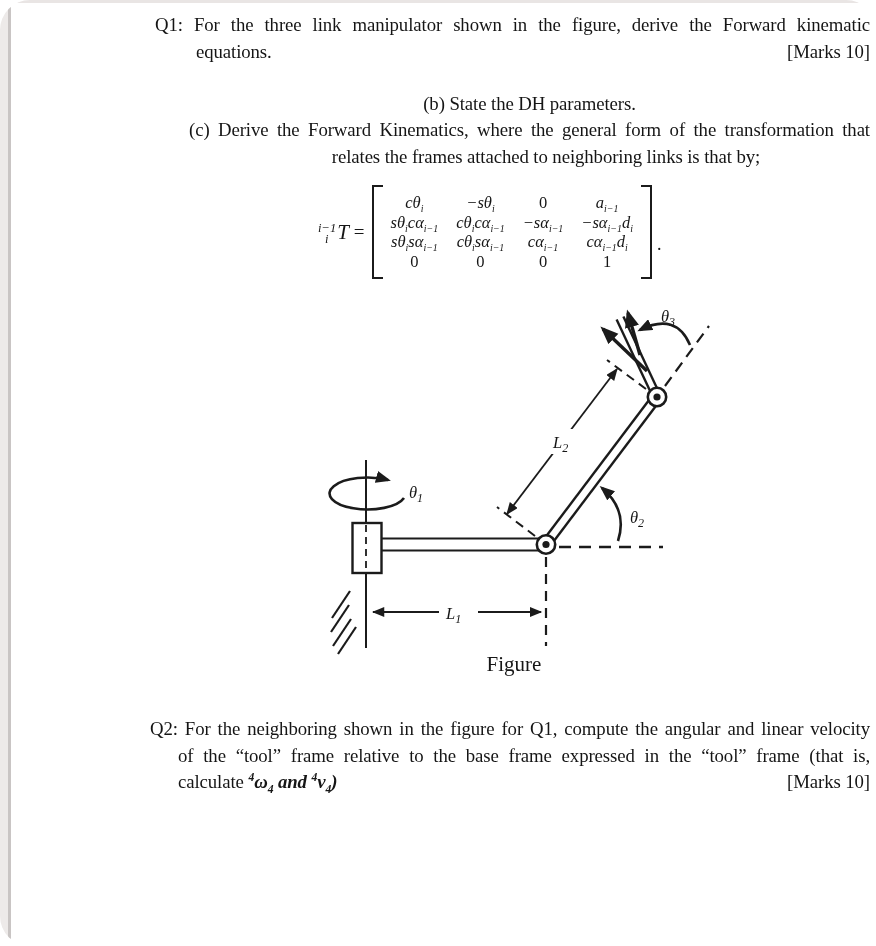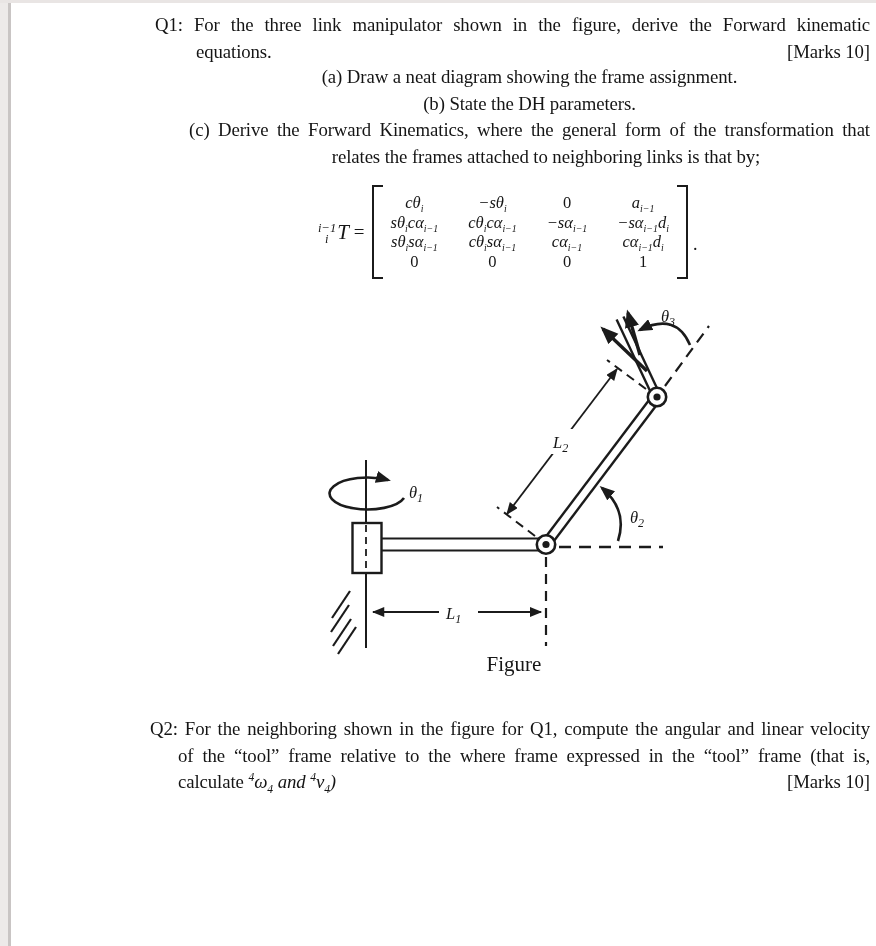--- a/index.html
+++ b/index.html
@@ -1,18 +1,18 @@
 <!DOCTYPE html>
 <html><head>
 <meta charset="utf-8">
 <style>
   html,body{margin:0;padding:0;background:#ffffff;}
   .page{
     position:relative;width:876px;height:946px;background:#ffffff;overflow:hidden;
-    font-family:"Liberation Serif","DejaVu Serif",serif;color:#161616;
+    font-family:"Liberation Serif","DejaVu Serif",serif;color:#161616;border-radius:30px;
   }
   .edge-strip{position:absolute;left:0;top:0;width:8px;height:946px;background:#edeae9;}
   .edge-line{position:absolute;left:8px;top:0;width:3px;height:946px;background:#c9c5c4;}
   .top-line{position:absolute;left:0;top:0;width:876px;height:3px;background:#e9e5e4;}
 
   .tline{
     position:absolute;font-size:18.8px;line-height:26px;letter-spacing:-0.1px;
     white-space:normal;color:#151515;text-align:center;
   }
   .stretch{text-align:justify;text-align-last:justify;}
@@ -21,29 +21,29 @@
   
   .eq{position:absolute;left:318px;top:181px;height:102px;display:flex;align-items:center;}
   .presup{display:inline-flex;flex-direction:column;font-size:12.5px;line-height:11px;
           font-style:italic;align-items:flex-start;margin-right:1px;transform:translateY(2px);}
   .presub{margin-left:7px;}
   .eq-T{font-size:21px;font-style:italic;margin-right:5px;}
   .eq-eq{font-size:19px;margin-right:7px;}
   .bracket{width:9px;align-self:stretch;margin:4px 0;}
   .bracket.lb{border-left:2.2px solid #1b1b1b;border-top:2.2px solid #1b1b1b;border-bottom:2.2px solid #1b1b1b;}
   .bracket.rb{border-right:2.2px solid #1b1b1b;border-top:2.2px solid #1b1b1b;border-bottom:2.2px solid #1b1b1b;}
-  .matrix{display:grid;grid-template-columns:repeat(4,auto);column-gap:30px;
+  .matrix{display:grid;grid-template-columns:repeat(4,auto);column-gap:18px;
           padding:3px 8px;align-items:baseline;}
   .matrix-cell{font-size:16.5px;line-height:19.5px;font-style:italic;text-align:center;}
   .matrix-cell span:only-child{font-style:normal;}
   .matrix-cell sub{font-size:0.6em;font-style:italic;}
   .eq-period{font-size:18px;margin-left:5px;transform:translateY(12px);}
 
   sup,sub{line-height:0;}
-  .mathfrag{font-style:italic;}
+  .mathfrag{font-style:italic;font-weight:bold;}
   .mathfrag sup{font-size:0.62em;}
   .mathfrag sub{font-size:0.62em;}
 
   .figsvg{position:absolute;left:315px;top:292px;}
   .svglabel{font-family:"Liberation Serif","DejaVu Serif",serif;font-style:italic;font-size:16.5px;fill:#161616;}
   .svgsub{font-size:12px;}
   .svgcaption{font-family:"Liberation Serif","DejaVu Serif",serif;font-size:21px;fill:#161616;}
 </style>
 </head>
 <body>
@@ -51,21 +51,20 @@
 <div class="page">
   <div class="edge-strip"></div>
   <div class="edge-line"></div>
   <div class="top-line"></div>
 
   <div class="tline stretch" style="left:155px;top:12px;width:715px;">Q1: For the three link manipulator shown in the figure, derive the Forward kinematic</div>
   <div class="tline rowflex" style="left:196px;top:39px;width:674px;">
     <span>equations.</span>
     <span>[Marks 10]</span>
   </div>
-  <div class="tline" style="left:189px;top:64px;width:681px;">(a) Draw a neat diagram showing the frame assignment.</div>
   <div class="tline" style="left:189px;top:91px;width:681px;">(b) State the DH parameters.</div>
   <div class="tline stretch" style="left:189px;top:117px;width:681px;">(c) Derive the Forward Kinematics, where the general form of the transformation that</div>
   <div class="tline" style="left:222px;top:144px;width:648px;">relates the frames attached to neighboring links is that by;</div>
 
   <div class="eq">
     <span class="presup">
       <span>i−1</span>
       <span class="presub">i</span>
     </span>
     <span class="eq-T">T</span>
@@ -155,20 +154,20 @@
       <line x1="332" y1="618" x2="350" y2="591"></line>
       <line x1="331" y1="632" x2="349" y2="605"></line>
       <line x1="333" y1="646" x2="351" y2="619"></line>
       <line x1="338" y1="654" x2="356" y2="627"></line>
     </g>
 
     <text class="svgcaption" x="514" y="671" text-anchor="middle">Figure</text>
   </svg>
 
   <div class="tline stretch" style="left:150px;top:716px;width:720px;">Q2: For the neighboring shown in the figure for Q1, compute the angular and linear velocity</div>
-  <div class="tline stretch" style="left:178px;top:743px;width:692px;">of the “tool” frame relative to the where frame expressed in the “tool” frame (that is,</div>
+  <div class="tline stretch" style="left:178px;top:743px;width:692px;">of the “tool” frame relative to the base frame expressed in the “tool” frame (that is,</div>
   <div class="tline rowflex" style="left:178px;top:769px;width:692px;">
     <span>
       <span>calculate&nbsp;</span><span class="mathfrag"><sup>4</sup><span>ω</span><sub>4</sub></span><span class="mathfrag"> and </span><span class="mathfrag"><sup>4</sup><span>v</span><sub>4</sub><span>)</span></span>
     </span>
     <span>[Marks 10]</span>
   </div>
 </div>
 
 </body></html>

